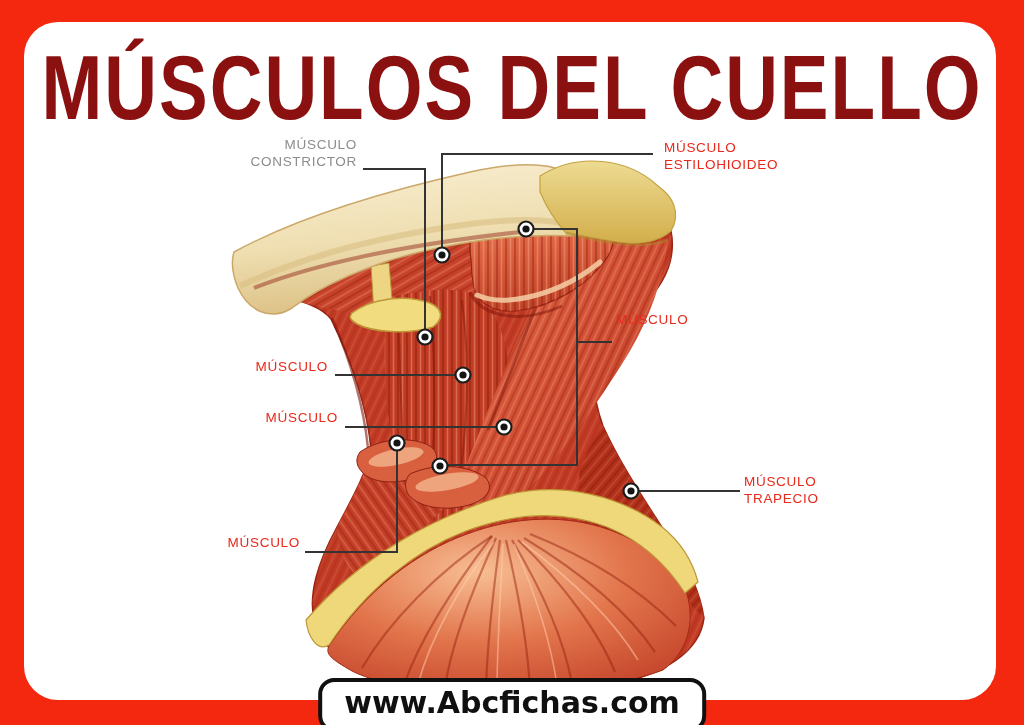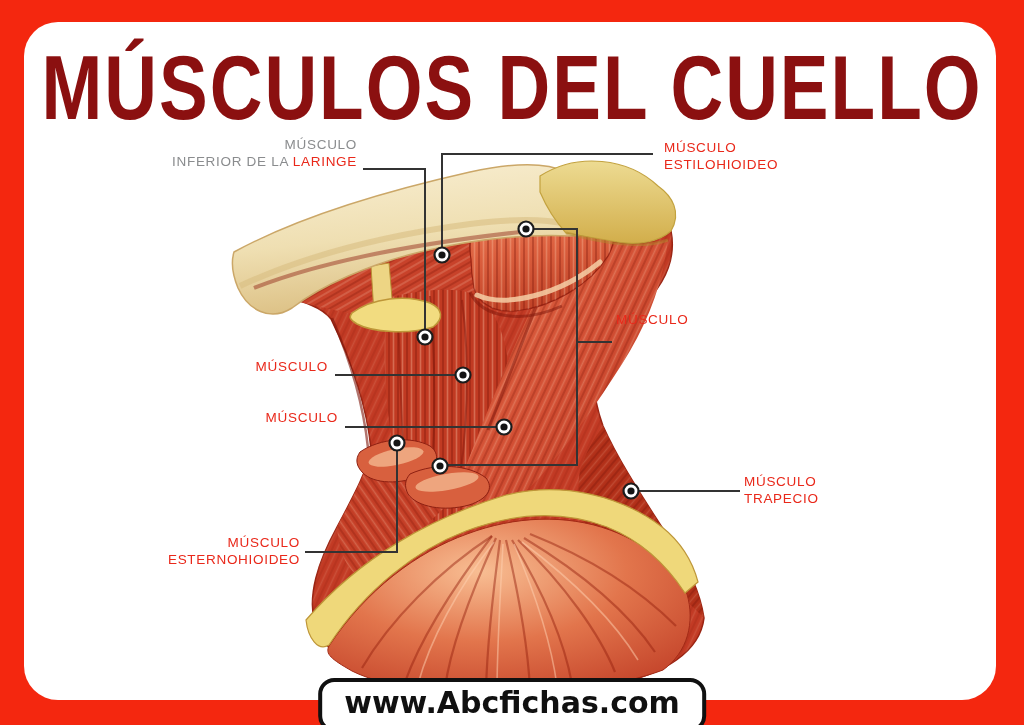--- a/index.html
+++ b/index.html
@@ -243,24 +243,21 @@
       </g>
       <g>
         <circle class="marker-outer" cx="631" cy="491" r="7.5"></circle>
           <circle class="marker-inner" cx="631" cy="491" r="3.6"></circle>
       </g>
     </g>
   </svg>
 
   <div class="lbl ra gray" style="left:117px;top:136px;width:240px;">
     <div>MÚSCULO</div>
-    <div>
-      <span>INFERIOR DE LA</span>
-      <span class="red">LARINGE</span>
-    </div>
+    <div>CONSTRICTOR</div>
   </div>
 
   <div class="lbl red" style="left:664px;top:139px;">
     <div>MÚSCULO</div>
     <div>ESTILOHIOIDEO</div>
   </div>
 
   <div class="lbl red" style="left:616px;top:311px;">
     <div>MÚSCULO</div>
   </div>
@@ -268,21 +265,20 @@
   <div class="lbl ra red" style="left:118px;top:358px;width:210px;">
     <div>MÚSCULO</div>
   </div>
 
   <div class="lbl ra red" style="left:118px;top:409px;width:220px;">
     <div>MÚSCULO</div>
   </div>
 
   <div class="lbl ra red" style="left:100px;top:534px;width:200px;">
     <div>MÚSCULO</div>
-    <div>ESTERNOHIOIDEO</div>
   </div>
 
   <div class="lbl red" style="left:744px;top:473px;">
     <div>MÚSCULO</div>
     <div>TRAPECIO</div>
   </div>
 
   <div class="watermark">www.Abcfichas.com</div>
 </div>
 

